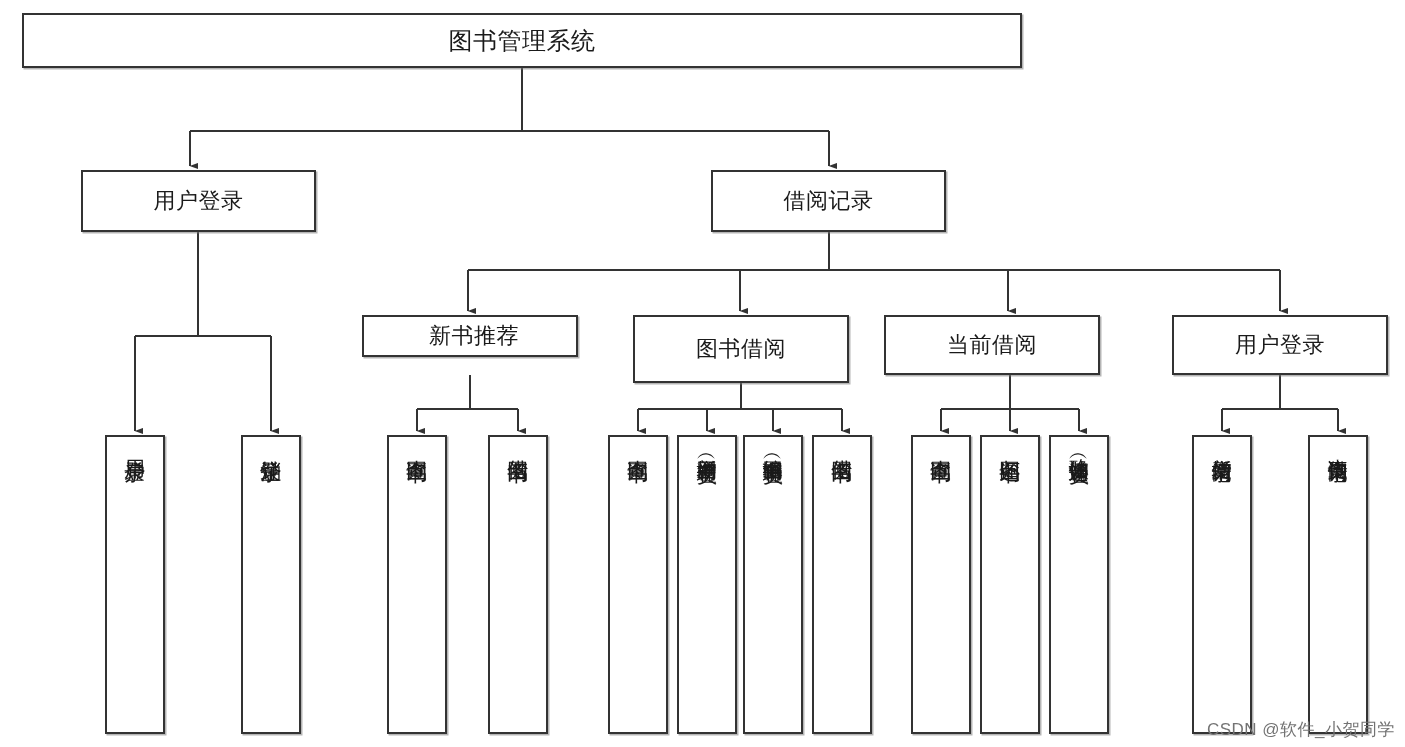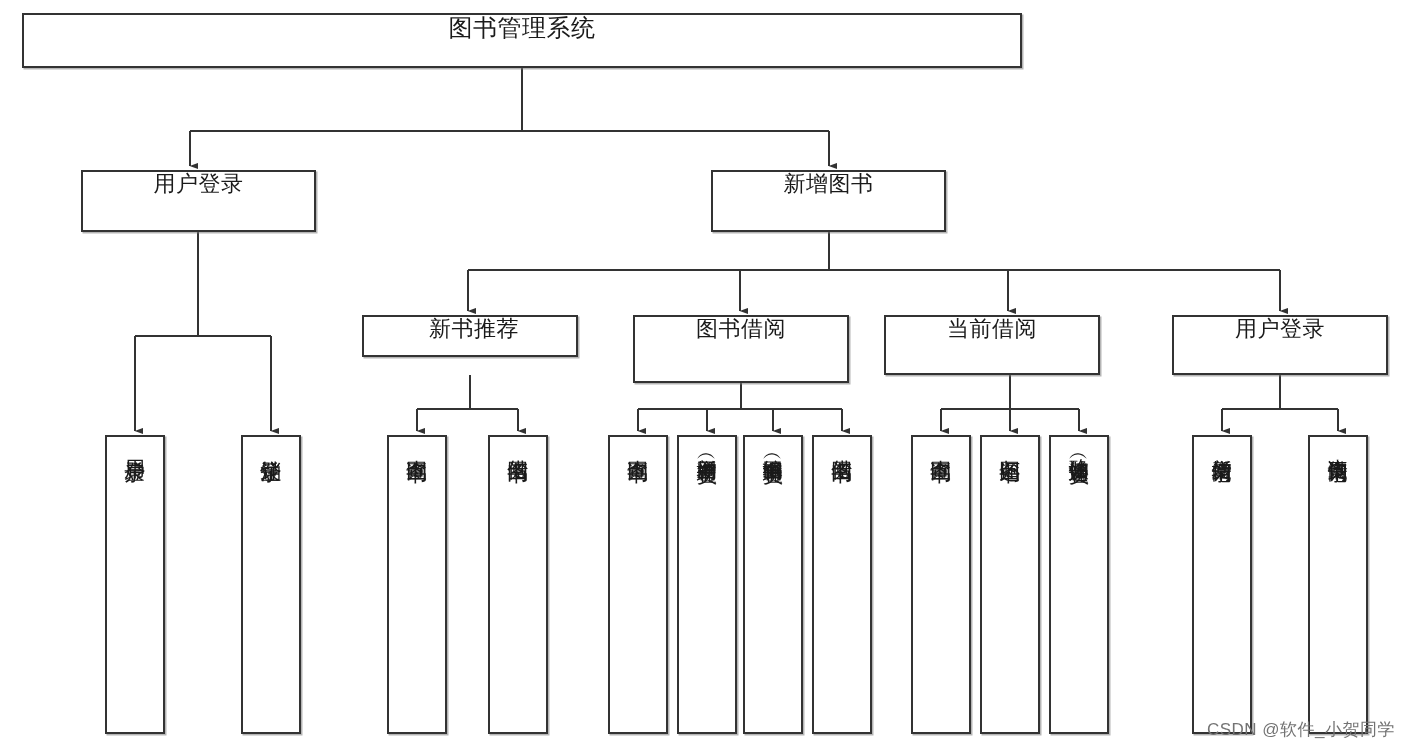--- a/index.html
+++ b/index.html
@@ -26,20 +26,21 @@
     height: 747px;
     pointer-events: none;
   }
   .node {
     position: absolute;
     box-sizing: border-box;
     background: #ffffff;
     border: 2px solid #333333;
     box-shadow: 1.5px 1.5px 0 0 rgba(120,120,120,0.55);
     display: flex;
+    align-items: center;
     justify-content: center;
     color: #1a1a1a;
   }
   .node-label {
     display: block;
     text-align: center;
     line-height: 1.08;
     letter-spacing: 0.5px;
     white-space: nowrap;
   }
@@ -135,21 +136,21 @@
   </svg>
 
   <div class="node root" style="left:22px; top:13px; width:1000px; height:55px;">
     <span class="node-label">图书管理系统</span>
   </div>
 
   <div class="node branch" style="left:81px; top:170px; width:235px; height:62px;">
     <span class="node-label">用户登录</span>
   </div>
   <div class="node branch" style="left:711px; top:170px; width:235px; height:62px;">
-    <span class="node-label">新增图书</span>
+    <span class="node-label">借阅记录</span>
   </div>
 
   <div class="node branch" style="left:362px; top:315px; width:216px; height:42px;padding-left:8px;">
     <span class="node-label">新书推荐</span>
   </div>
   <div class="node branch" style="left:633px; top:315px; width:216px; height:68px;">
     <span class="node-label">图书借阅</span>
   </div>
   <div class="node branch" style="left:884px; top:315px; width:216px; height:60px;">
     <span class="node-label">当前借阅</span>

